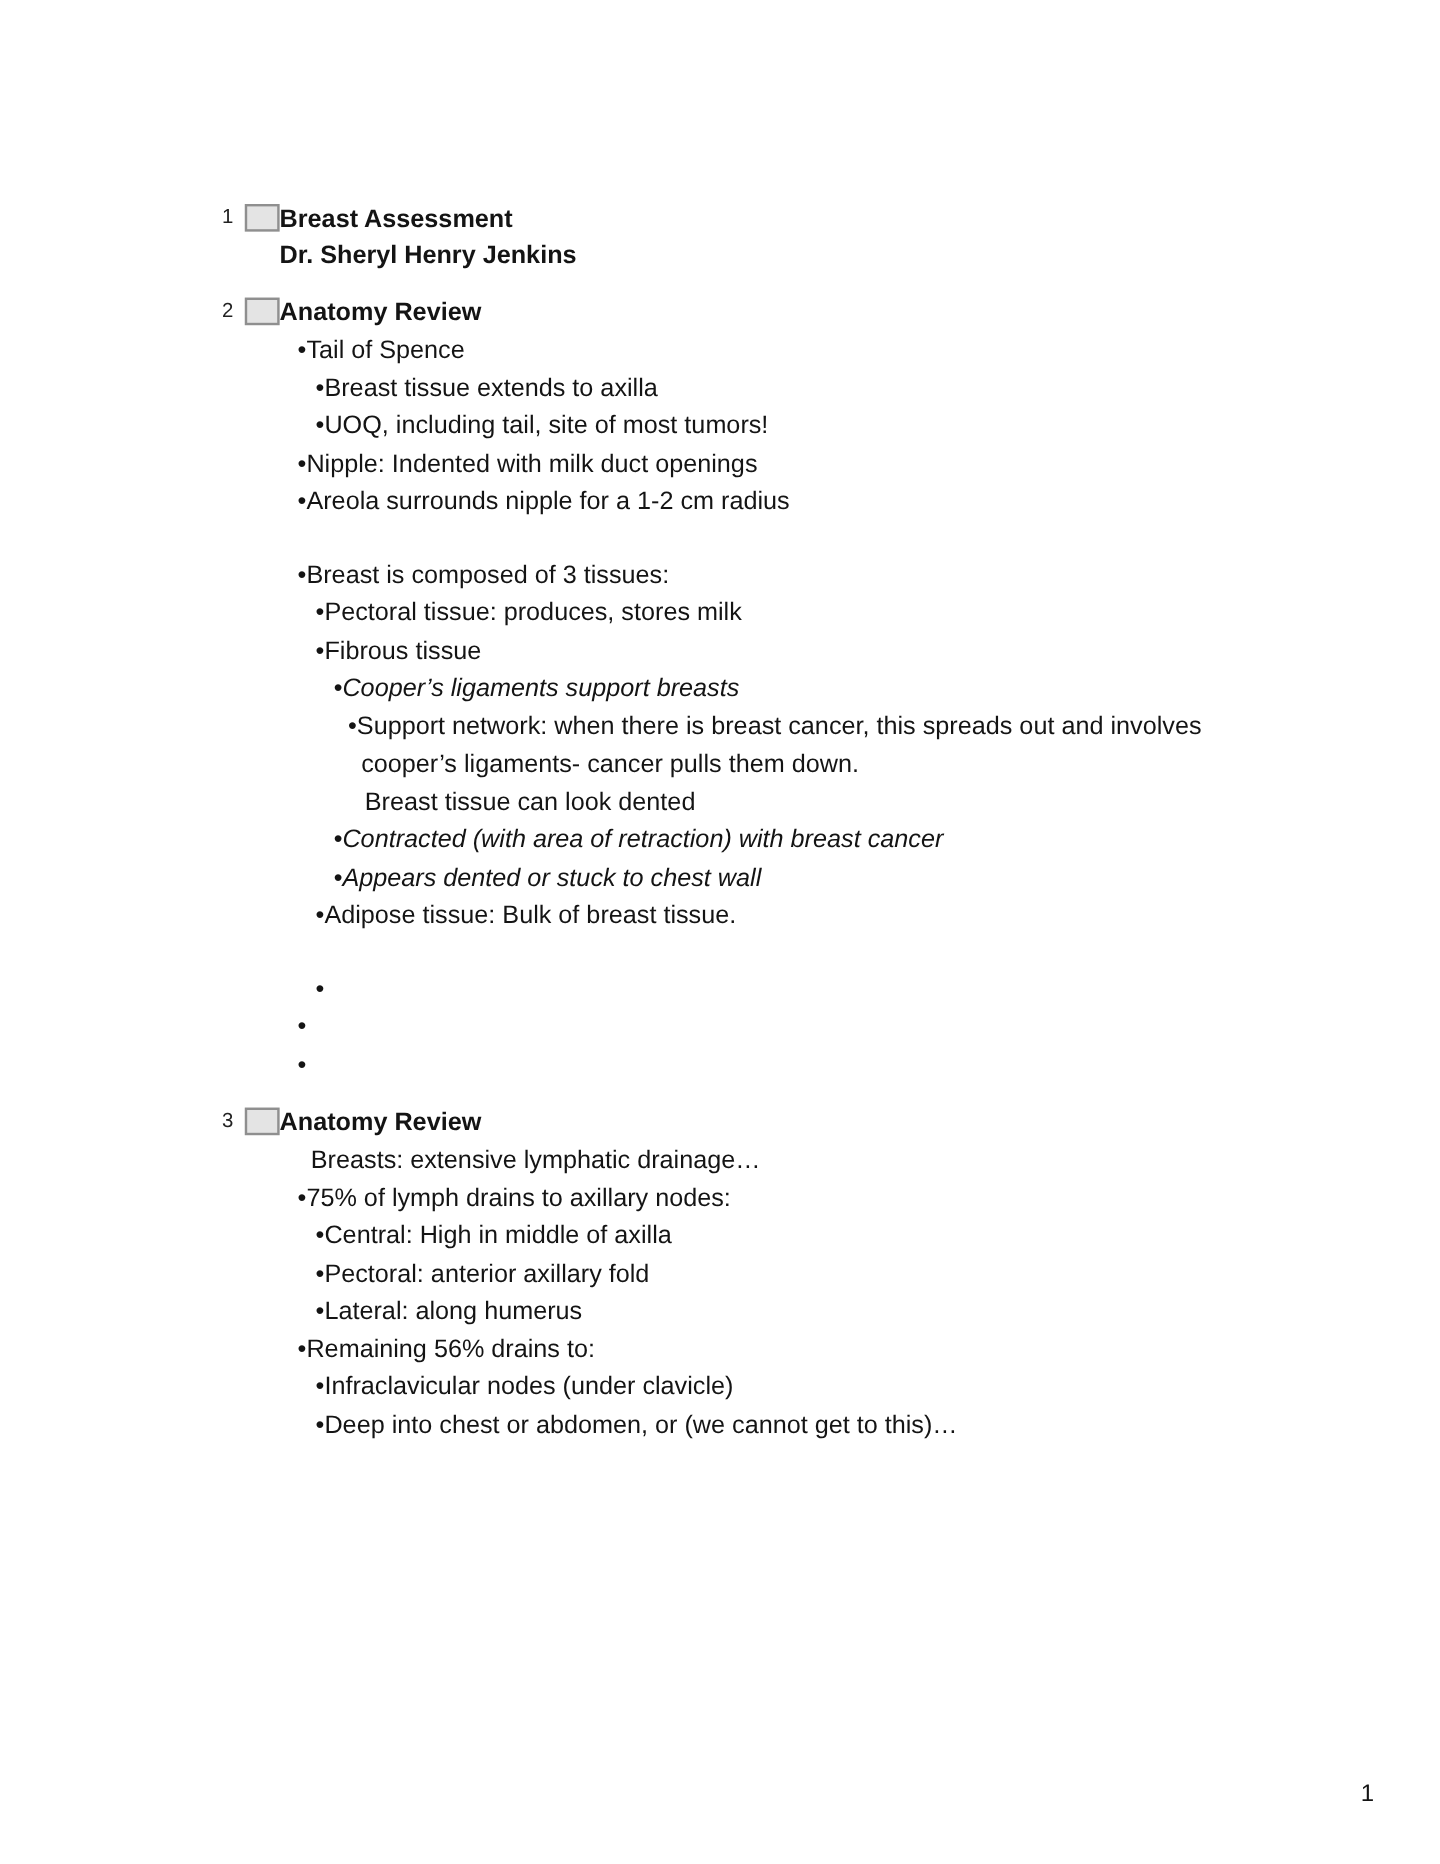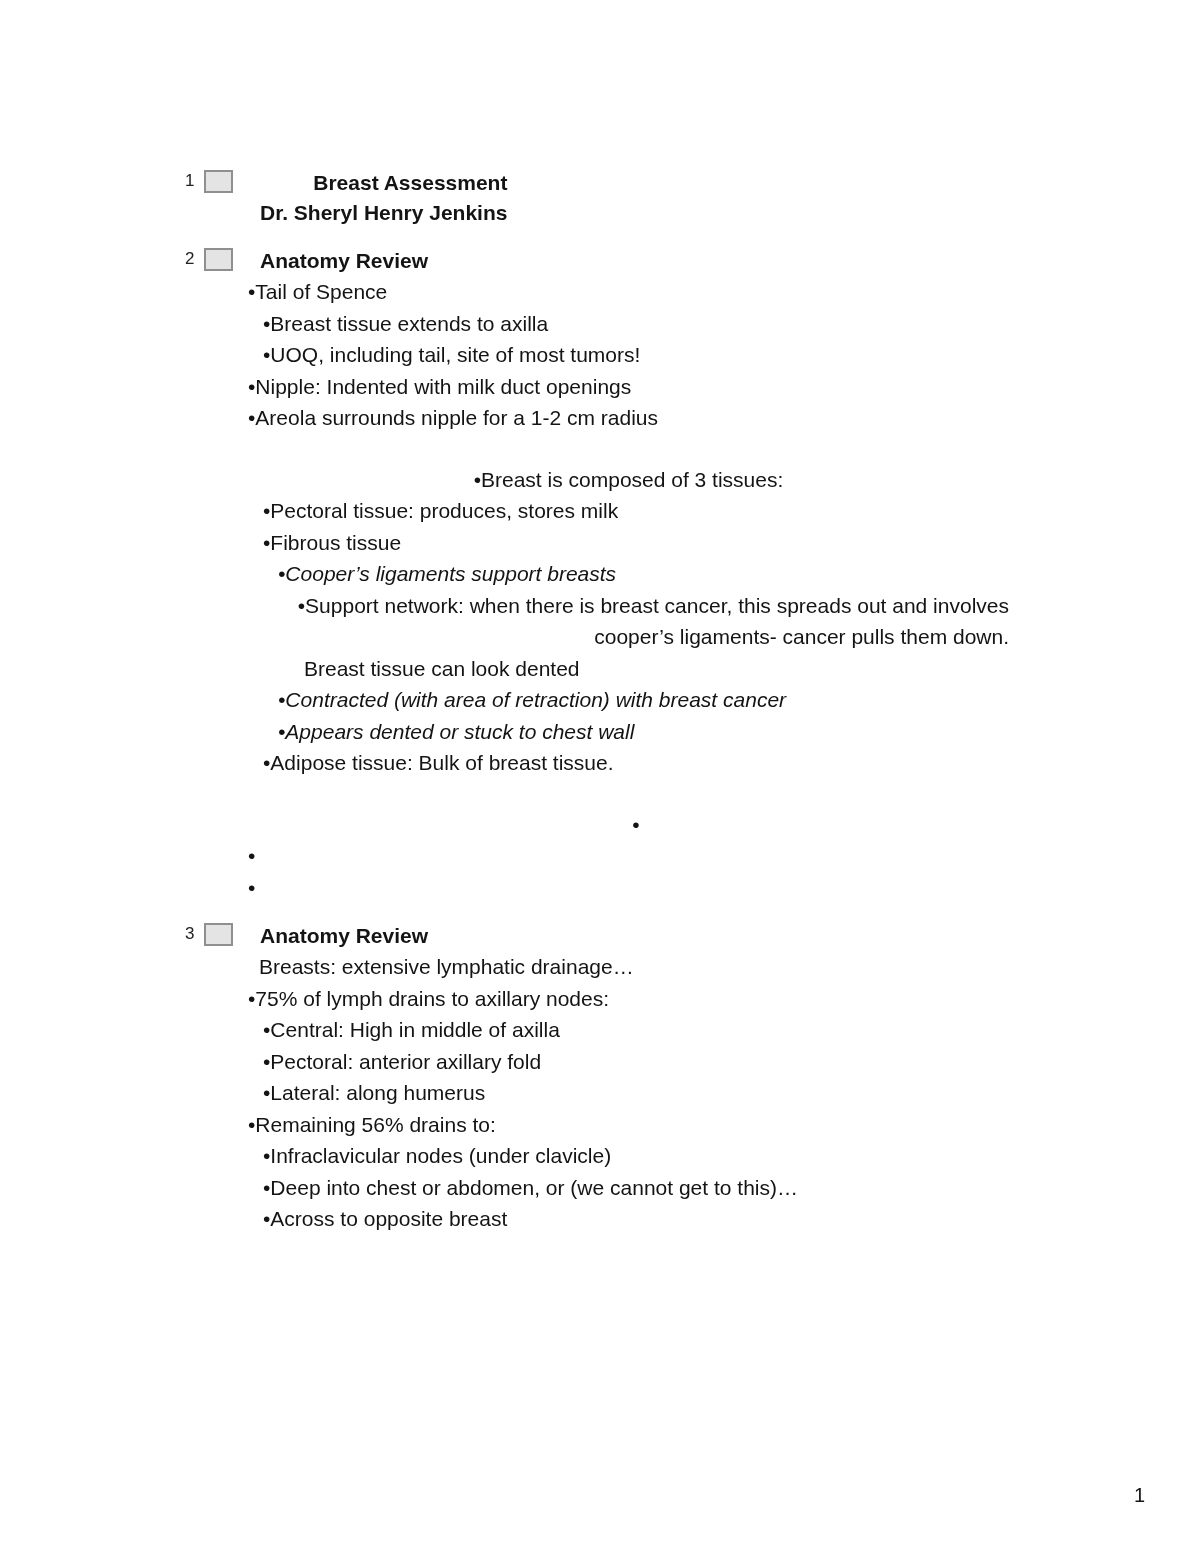--- a/index.html
+++ b/index.html
@@ -38,42 +38,41 @@
   .slide-checkbox {
     flex: 0 0 auto;
     width: 25px;
     height: 19px;
     margin-left: 5px;
     margin-top: 2px;
     background: #e4e4e4;
     border: 2px solid #8f8f8f;
   }
   .slide-titleblock {
-    margin-left: 27px;
+    margin-left: 0;
     font-weight: bold;
     font-size: 21px;
     line-height: 30px;
-    text-align: right;
   }
   .slide-body {
     margin-left: 58px;
     width: 766px;
   }
   .line {
     font-size: 21px;
     line-height: 31.5px;
     white-space: normal;
   }
   .lvl0 { padding-left: 0; margin-left: 16px; }
   .lvl1 { padding-left: 16px;  text-indent: -11px; }
   .lvl2 { padding-left: 31px;  text-indent: -11px; }
   .lvl3 { padding-left: 46px;  text-indent: -11px; font-style: italic; }
-  .lvl4 { padding-left: 58px;  text-indent: -11px; text-align: right; }
+  .lvl4 { padding-left: 58px;  text-indent: -11px; }
   .lvl4c { padding-left: 61px; }
-  .gap { margin-top: 30px; text-align: center; }
+  .gap { margin-top: 30px; }
   .page-num {
     position: absolute;
     right: 55px;
     bottom: 46px;
     font-size: 20px;
     color: #141414;
   }
 </style>
 </head>
 <body>
@@ -131,20 +130,19 @@
       </div>
       <div class="slide-body">
         <div class="line lvl0">Breasts: extensive lymphatic drainage…</div>
         <div class="line lvl1">•75% of lymph drains to axillary nodes:</div>
         <div class="line lvl2">•Central: High in middle of axilla</div>
         <div class="line lvl2">•Pectoral: anterior axillary fold</div>
         <div class="line lvl2">•Lateral: along humerus</div>
         <div class="line lvl1">•Remaining 56%  drains to:</div>
         <div class="line lvl2">•Infraclavicular nodes (under clavicle)</div>
         <div class="line lvl2">•Deep into chest or abdomen, or (we cannot get to this)…</div>
-        <div class="line lvl2">•Across to opposite breast</div>
       </div>
     </div>
 
   </div>
 
   <div class="page-num">1</div>
 </div>
 
 </body></html>

